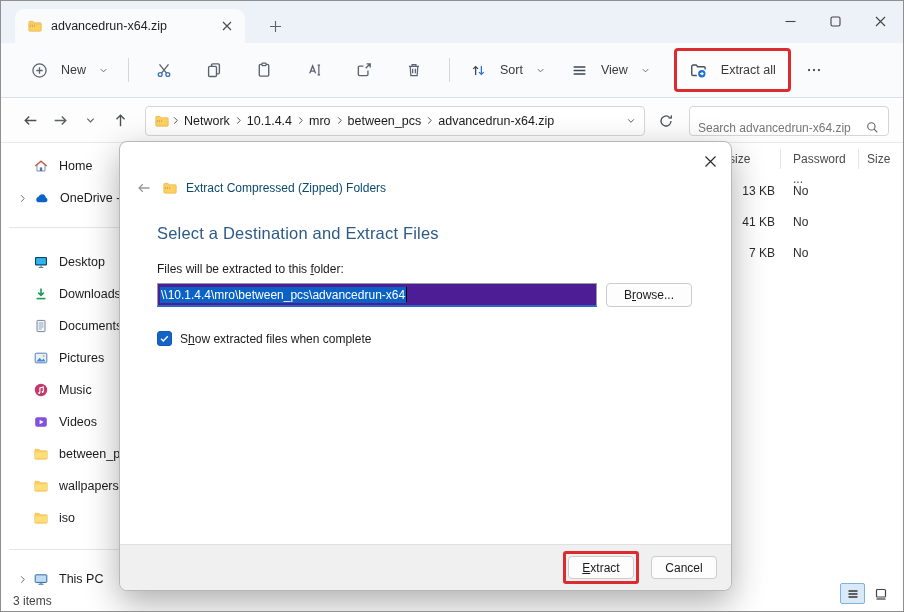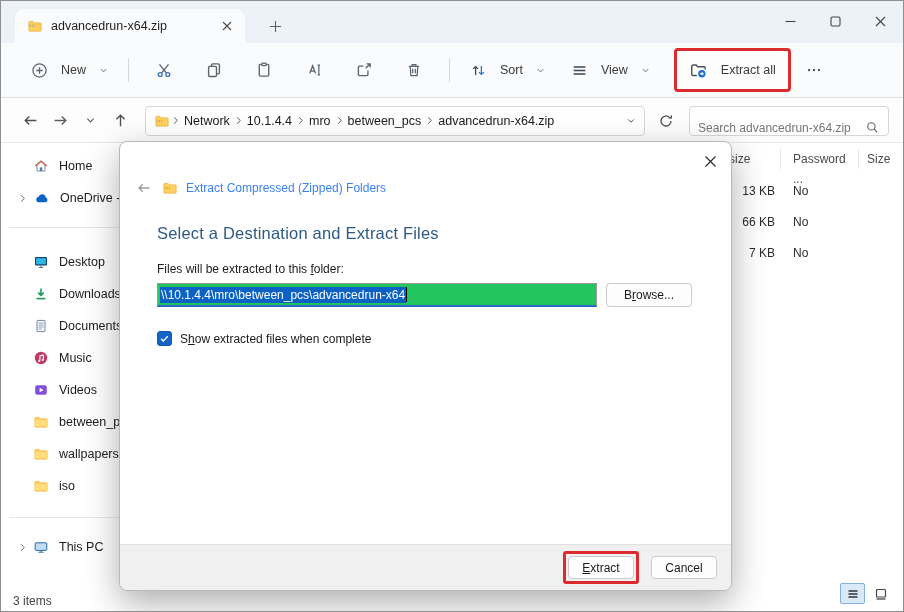--- a/index.html
+++ b/index.html
@@ -71,25 +71,25 @@
   .vt { width:25px; height:21px; display:flex; align-items:center; justify-content:center; border:1px solid transparent; border-radius:2px; }
   .vt.active { background:#d9e9f8; border-color:#7fb2e0; }
 
   
   .dialog { position:absolute; left:118px; top:140px; width:613px; height:450px; background:#fff;
             border:1px solid #b8b8b8; border-radius:8px; box-shadow:0 12px 34px rgba(0,0,0,.32); z-index:5; }
   .dlg-close { position:absolute; top:8px; right:10px; width:22px; height:22px; display:flex; align-items:center; justify-content:center; }
   .dlg-head { position:absolute; left:12px; top:34px; display:flex; align-items:center; }
   .dlg-back { width:24px; height:24px; display:flex; align-items:center; justify-content:center; }
   .dlg-head svg.zipi { margin-left:6px; }
-  .dlg-title { margin-left:8px; font-size:12px; color:#3b82f6; }
+  .dlg-title { margin-left:8px; font-size:12px; color:#0c4a6e; }
   .dlg-heading { position:absolute; left:37px; top:82px; font-size:16.5px; color:#2d5a87; letter-spacing:.2px; }
   .dlg-label { position:absolute; left:37px; top:120px; font-size:12px; }
   .accel { text-decoration:underline; }
-  .pathbox { position:absolute; left:37px; top:141px; width:440px; height:24px; background:#22c55e;
+  .pathbox { position:absolute; left:37px; top:141px; width:440px; height:24px; background:#4c1d95;
              border:1px solid #9a9a9a; border-bottom:2px solid #2b68c5; display:flex; align-items:center; padding-left:2px; }
   .pathbox .sel { background:#0b61c4; color:#fff; font-size:12px; padding:1px 1px; white-space:nowrap; }
   .caret { width:1px; height:15px; background:#000; }
   .winbtn { background:#fdfdfd; border:1px solid #cccccc; border-radius:4px; height:24px; min-width:66px;
             font-size:12px; color:#1a1a1a; font-family:inherit; padding:0 10px; }
   .browse { position:absolute; left:486px; top:141px; width:86px; }
   .chkrow { position:absolute; left:37px; top:189px; display:flex; align-items:center; gap:8px; }
   .chkbox { width:15px; height:15px; background:#1463c6; border:1px solid #1059b5; border-radius:3px;
             display:flex; align-items:center; justify-content:center; }
   .dlg-footer { position:absolute; left:0; right:0; bottom:0; height:46px; background:#f0f0f0;
@@ -340,20 +340,29 @@
         <span class="sb-noch"></span>
         <svg width="16" height="16" viewBox="0 0 16 16">
             <rect x="4" y="2.4" width="8" height="11.2" rx=".8" fill="#f4f7fb" stroke="#7285a0" stroke-width="1"></rect>
             <path d="M5.6 5h4.8M5.6 7h4.8M5.6 9h4.8M5.6 11h3.2" stroke="#93a5bd" stroke-width="1"></path>
           </svg>
         <span class="lbl">Documents</span>
       </li>
       <li class="sbitem">
         <span class="sb-noch"></span>
         <svg width="16" height="16" viewBox="0 0 16 16">
+            <rect x="2.2" y="3.2" width="11.6" height="9.6" rx="1" fill="#e9f1fb" stroke="#4f7fc1" stroke-width="1"></rect>
+            <circle cx="10.7" cy="6.1" r="1.1" fill="#f2b53c"></circle>
+            <path d="M3.4 11.6l3.3-3.9 2.2 2.5 1.6-1.8 2.1 3.2z" fill="#4f86d2"></path>
+          </svg>
+        <span class="lbl">Pictures</span>
+      </li>
+      <li class="sbitem">
+        <span class="sb-noch"></span>
+        <svg width="16" height="16" viewBox="0 0 16 16">
             <circle cx="8" cy="8" r="6.2" fill="#c13a6a"></circle>
             <path d="M6.9 10.8V5.9l3.4-.9v4.8" stroke="#fff" stroke-width="1.1" fill="none"></path>
             <circle cx="6.2" cy="10.9" r="1" fill="#fff"></circle>
             <circle cx="9.6" cy="9.9" r="1" fill="#fff"></circle>
           </svg>
         <span class="lbl">Music</span>
       </li>
       <li class="sbitem">
         <span class="sb-noch"></span>
         <svg width="16" height="16" viewBox="0 0 16 16">
@@ -407,21 +416,21 @@
       <div class="ftc1">size</div>
       <div class="ftc2">Password ...</div>
       <div class="ftc3">Size</div>
     </div>
     <div class="ft-row">
       <div class="ftc1">13 KB</div>
       <div class="ftc2">No</div>
       <div class="ftc3"></div>
     </div>
     <div class="ft-row">
-      <div class="ftc1">66 KB</div>
+      <div class="ftc1">41 KB</div>
       <div class="ftc2">No</div>
       <div class="ftc3"></div>
     </div>
     <div class="ft-row">
       <div class="ftc1">7 KB</div>
       <div class="ftc2">No</div>
       <div class="ftc3"></div>
     </div>
   </div>
 

